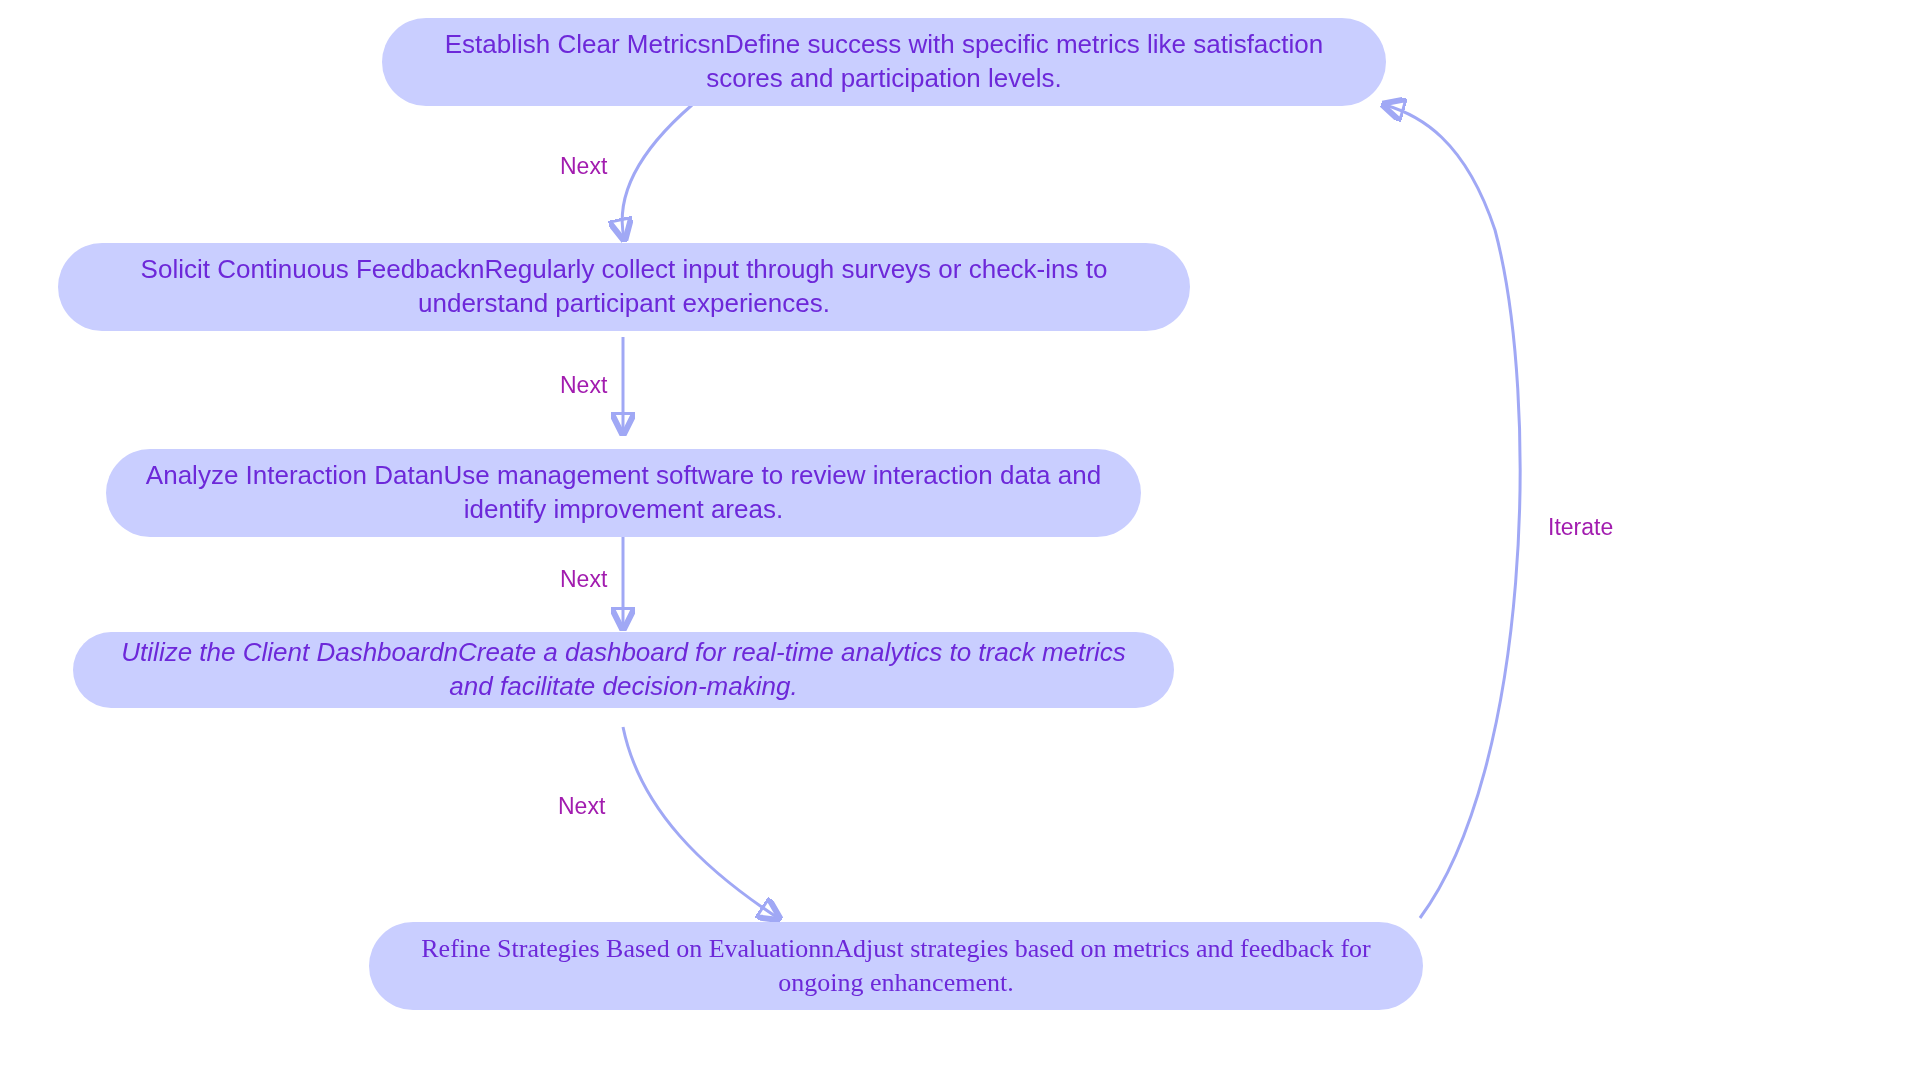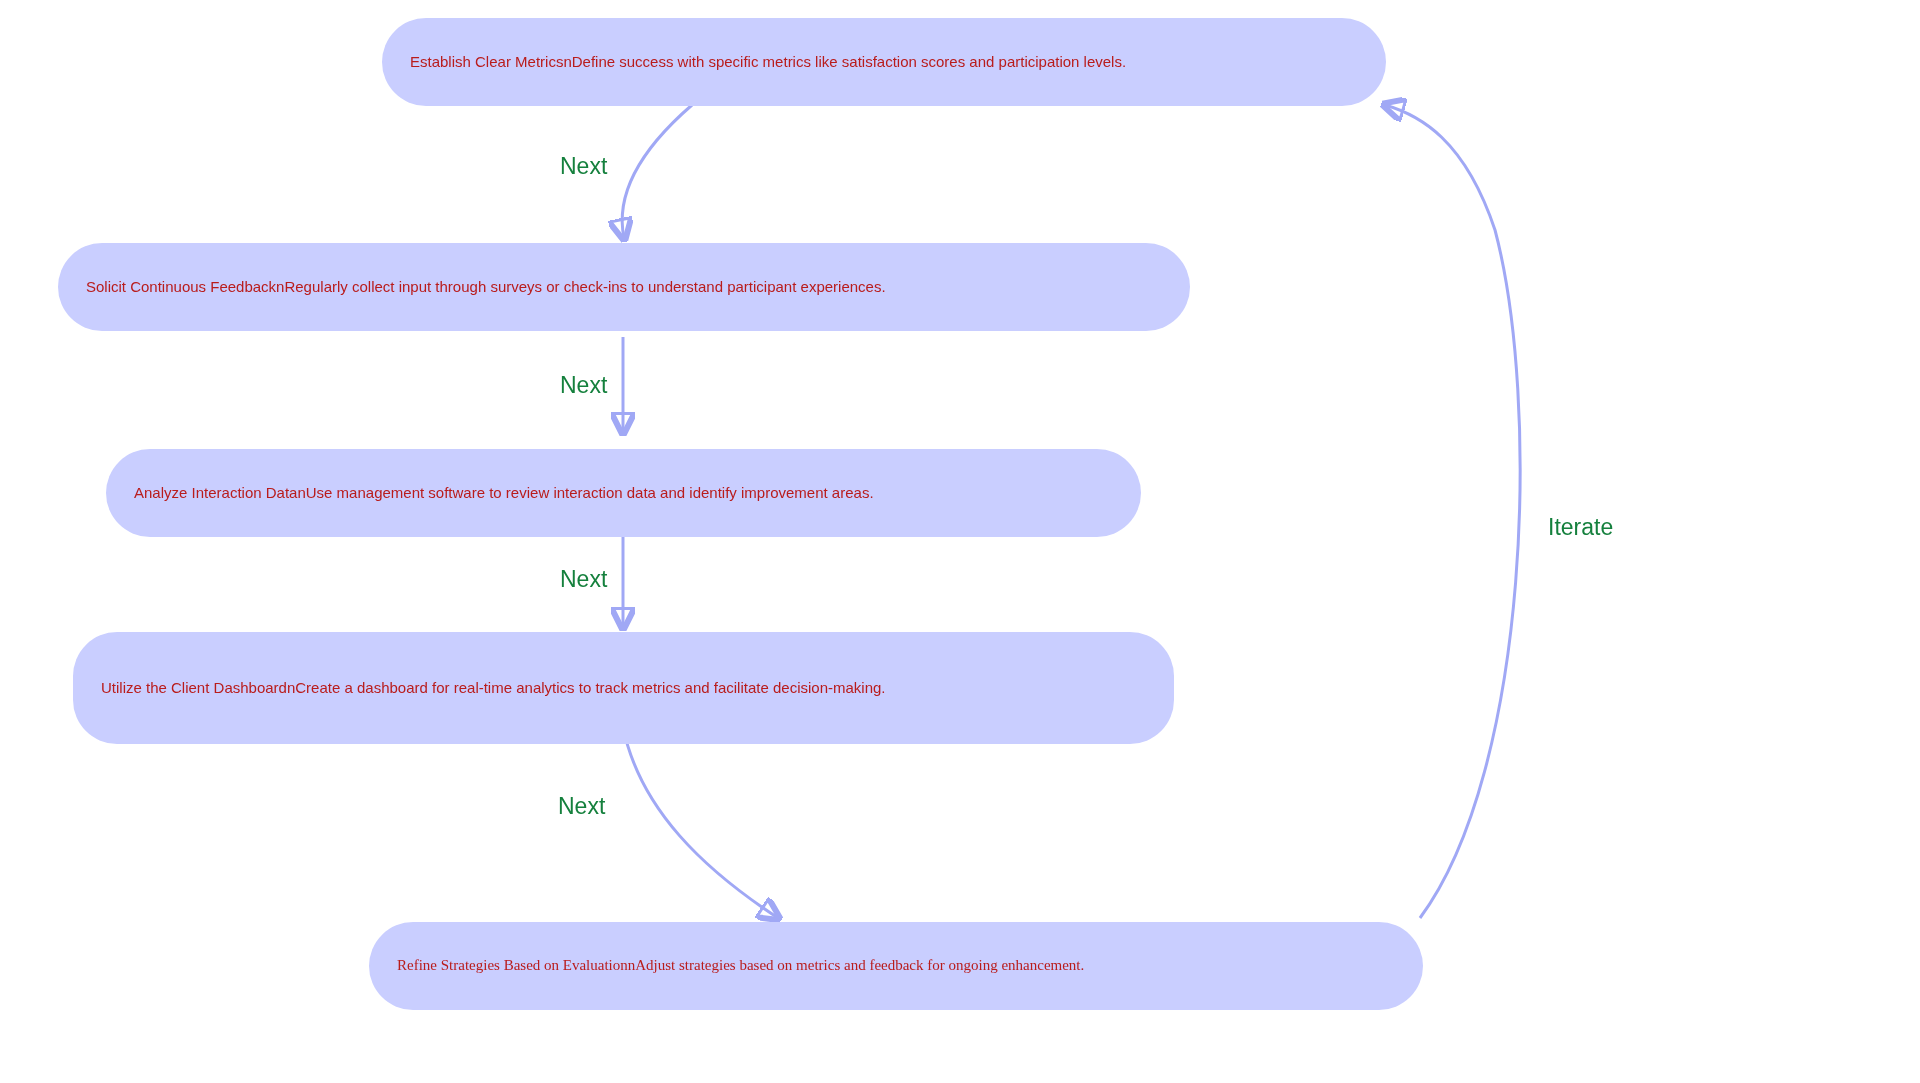--- a/index.html
+++ b/index.html
@@ -12,33 +12,34 @@
     overflow: hidden;
   }
   .canvas {
     position: relative;
     width: 1920px;
     height: 1083px;
   }
   .node {
     position: absolute;
     background: #c9ceff;
-    color: #b91c1c;
-    font-size: 15px;
+    color: #6d28d9;
+    font-size: 26px;
     line-height: 1.3;
     text-align: center;
     border-radius: 44px;
     display: flex;
     align-items: center;
+    justify-content: center;
     padding: 0 28px;
     box-sizing: border-box;
   }
   .edge-label {
     position: absolute;
-    color: #15803d;
+    color: #a21caf;
     font-size: 23px;
     text-align: center;
   }
   svg.edges {
     position: absolute;
     left: 0;
     top: 0;
     width: 1920px;
     height: 1083px;
     pointer-events: none;
@@ -83,21 +84,21 @@
   </div>
 
   <div class="node" style="left:58px;  top:243px; width:1132px; height:88px;">
     <span>Solicit Continuous FeedbacknRegularly collect input through surveys or check-ins to understand participant experiences.</span>
   </div>
 
   <div class="node" style="left:106px; top:437px; width:1035px; height:88px;margin-top:12px;">
     <span>Analyze Interaction DatanUse management software to review interaction data and identify improvement areas.</span>
   </div>
 
-  <div class="node" style="left:73px;  top:632px; width:1101px; height:112px;">
+  <div class="node" style="left:73px;  top:632px; width:1101px; height:76px;font-style:italic;">
     <span>Utilize the Client DashboardnCreate a dashboard for real-time analytics to track metrics and facilitate decision-making.</span>
   </div>
 
   <div class="node" style="left:369px; top:922px; width:1054px; height:88px;font-family:Liberation Serif, serif;">
     <span>Refine Strategies Based on EvaluationnAdjust strategies based on metrics and feedback for ongoing enhancement.</span>
   </div>
 
 </div>
 
 </body></html>

